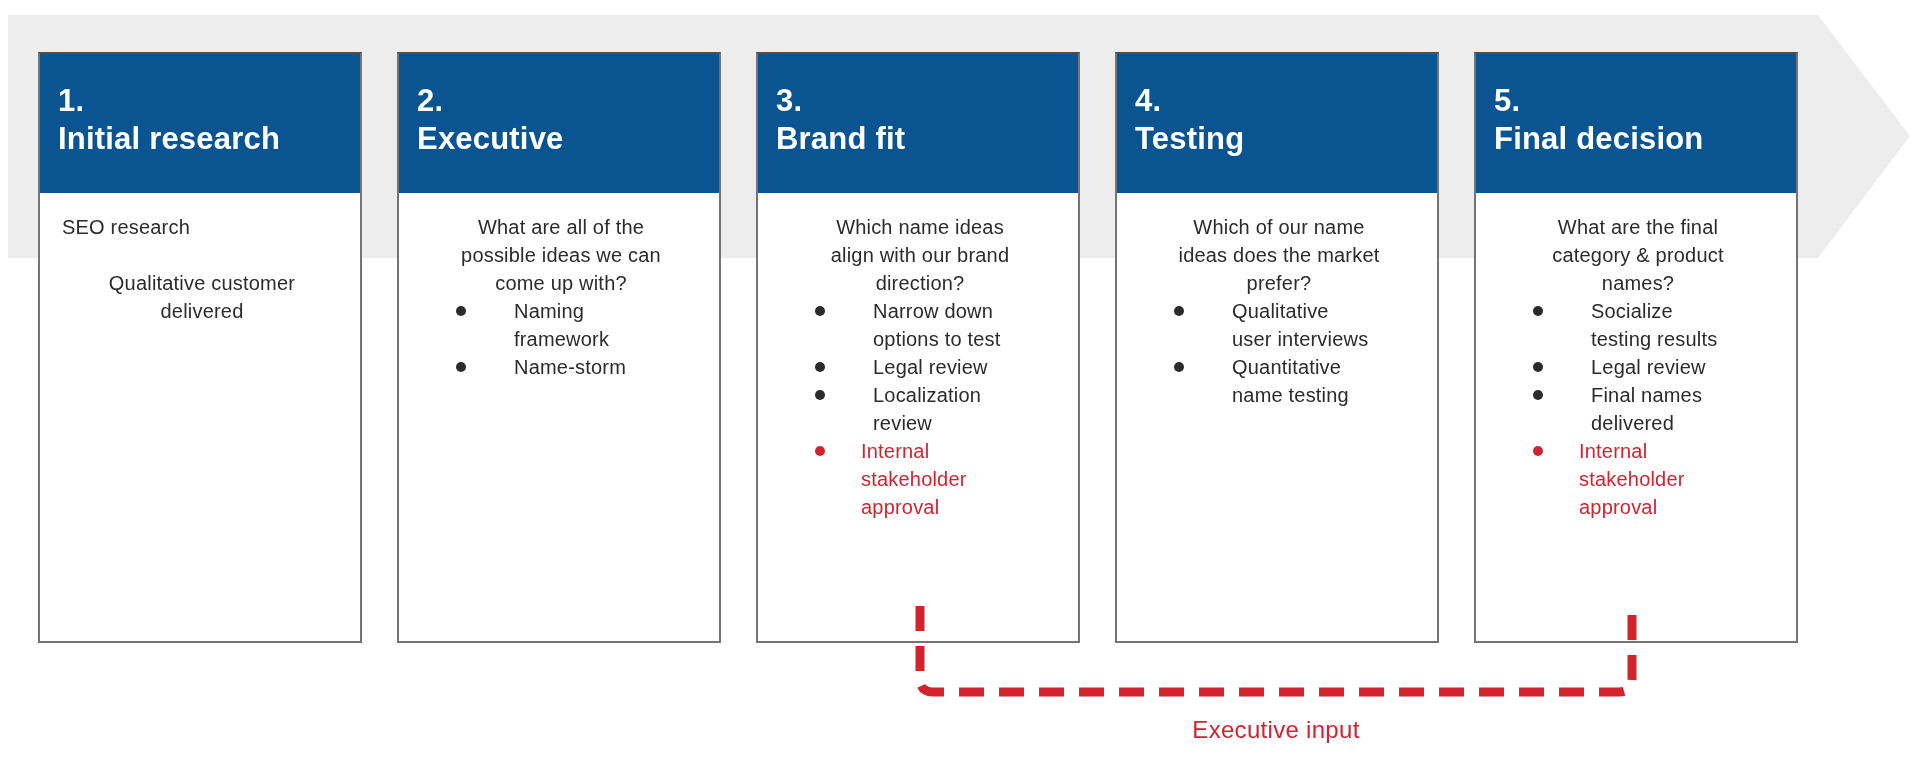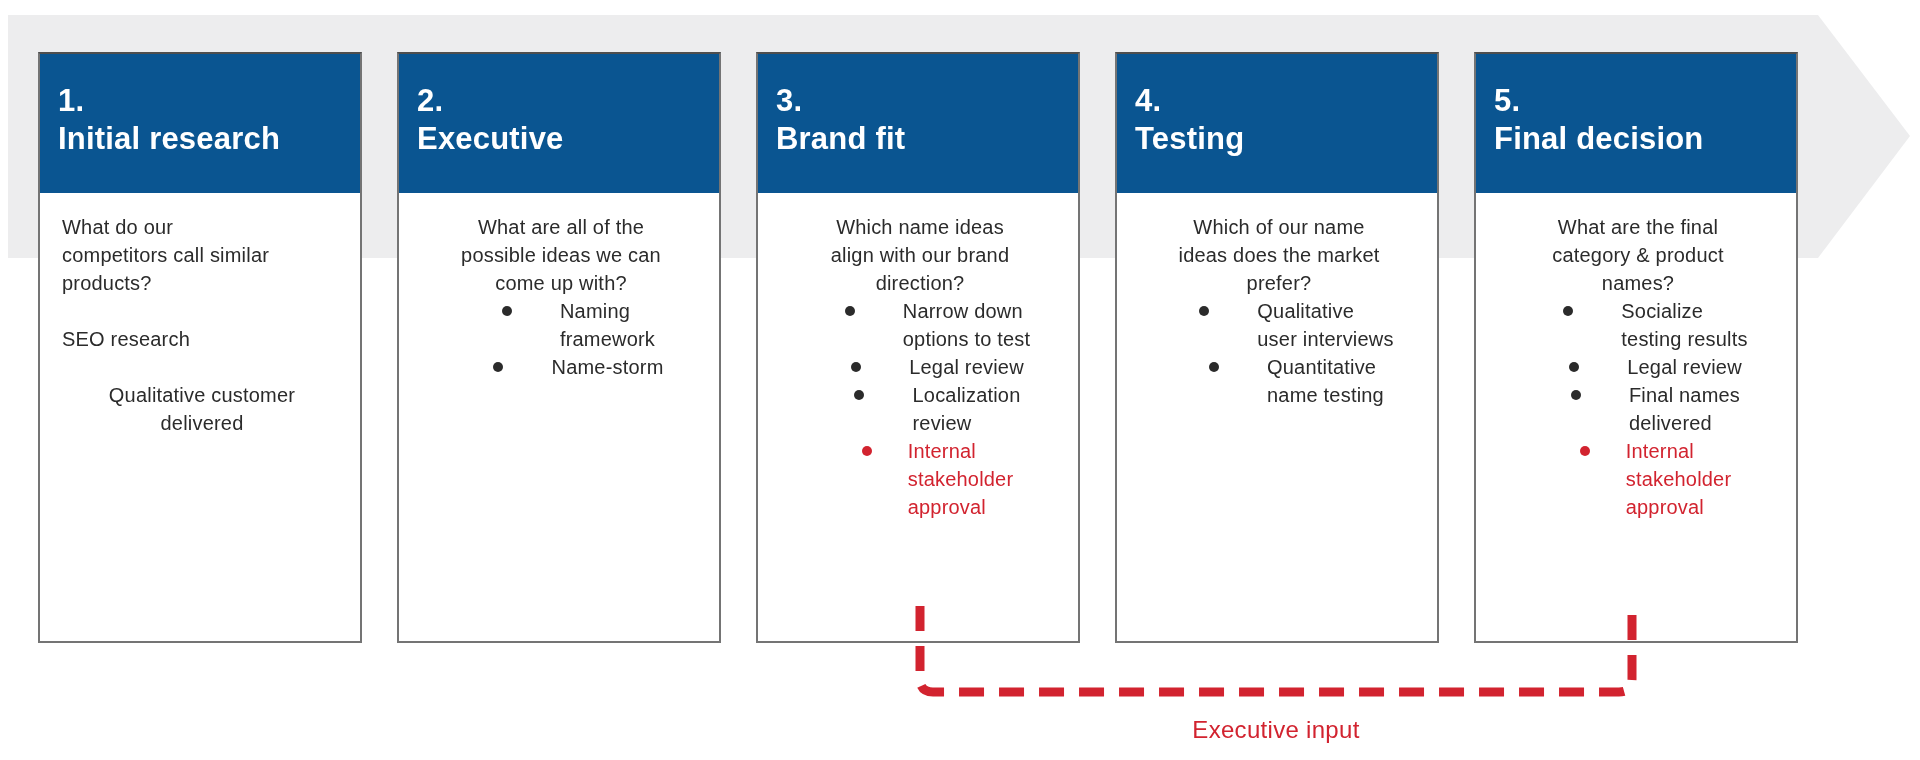--- a/index.html
+++ b/index.html
@@ -59,21 +59,20 @@
   }
   .card-body p:last-child { margin-bottom: 0; text-align: center; }
   ul.bullets {
     list-style: none;
     margin: 0;
     padding: 0;
   }
   ul.bullets li {
     display: flex;
     padding-left: 35px;
-    justify-content: center;
   }
   ul.bullets .dot {
     flex: 0 0 10px;
     width: 10px;
     height: 10px;
     border-radius: 50%;
     background: var(--body_text, #2B2B2B);
     margin-top: 9px;
   }
   ul.bullets .bullet-text {
@@ -103,23 +102,20 @@
   </svg>
 
   <div class="cards" id="cards">
   <section class="card" style="left: 38px;">
     <header class="card-header">
       <div class="step-number">1.</div>
       <div class="step-title">Initial research</div>
     </header>
     <div class="card-body">
       <div class="paragraphs">
-            <p>What do our
-competitors call similar
-products?</p>
             <p>SEO research</p>
             <p>Qualitative customer
 delivered</p>
           </div>
 
     </div>
   </section>
 
   <section class="card" style="left: 397px;">
     <header class="card-header">

